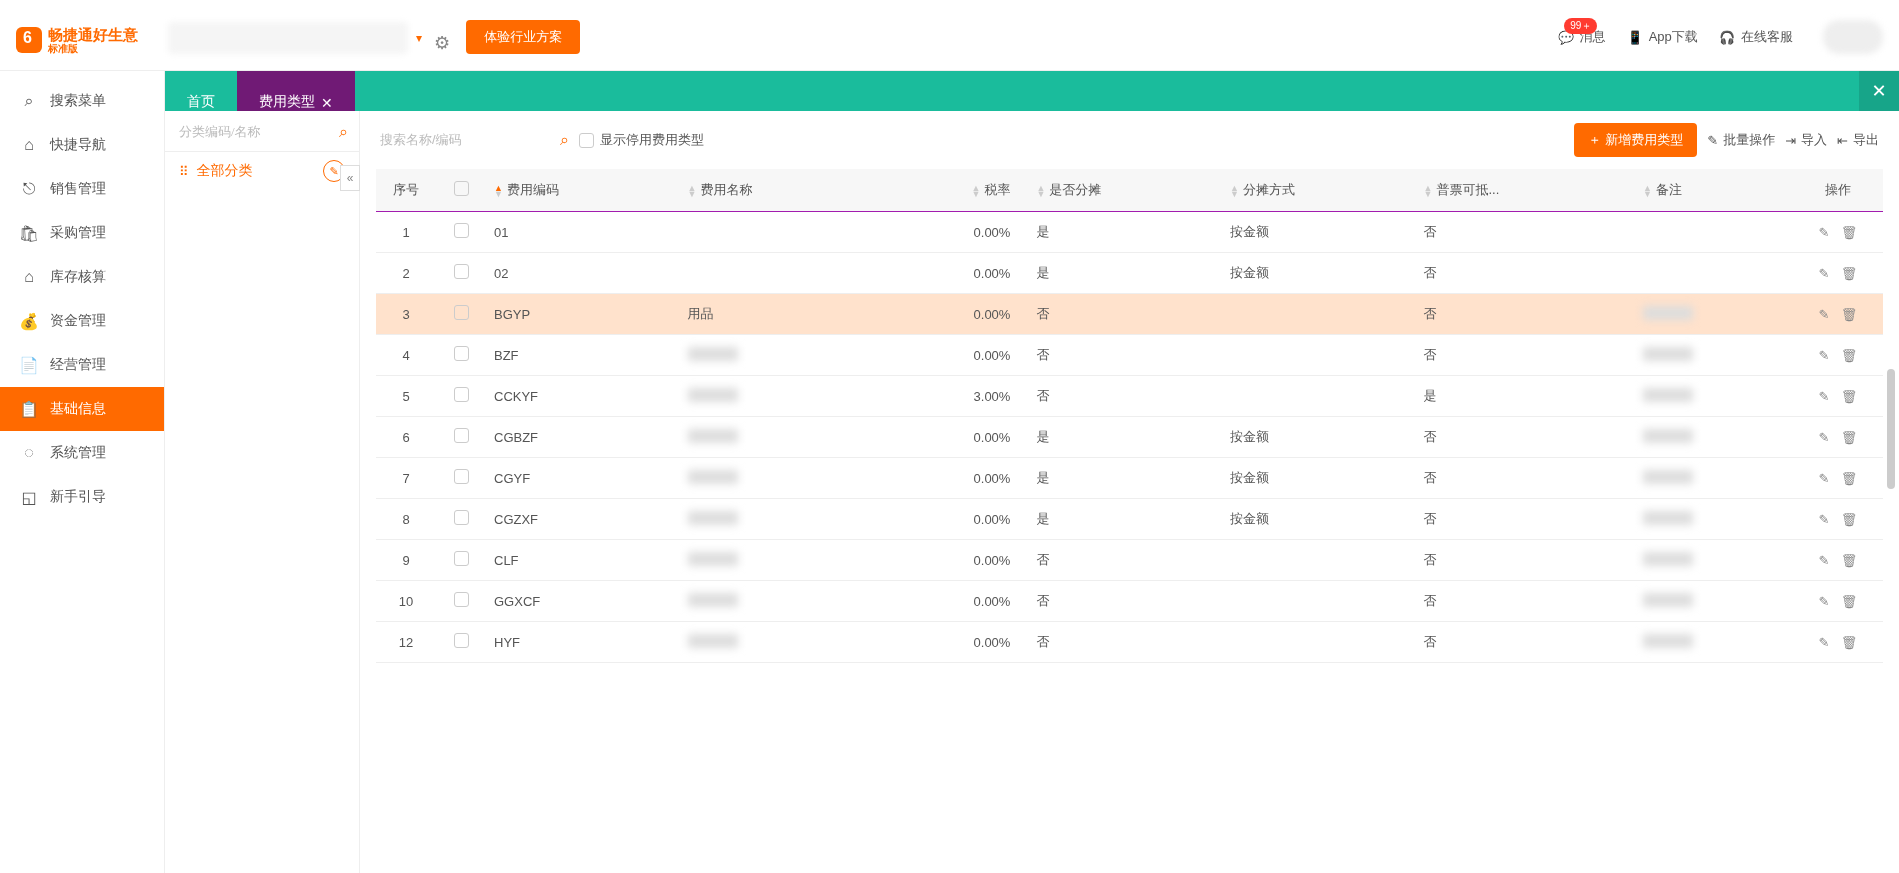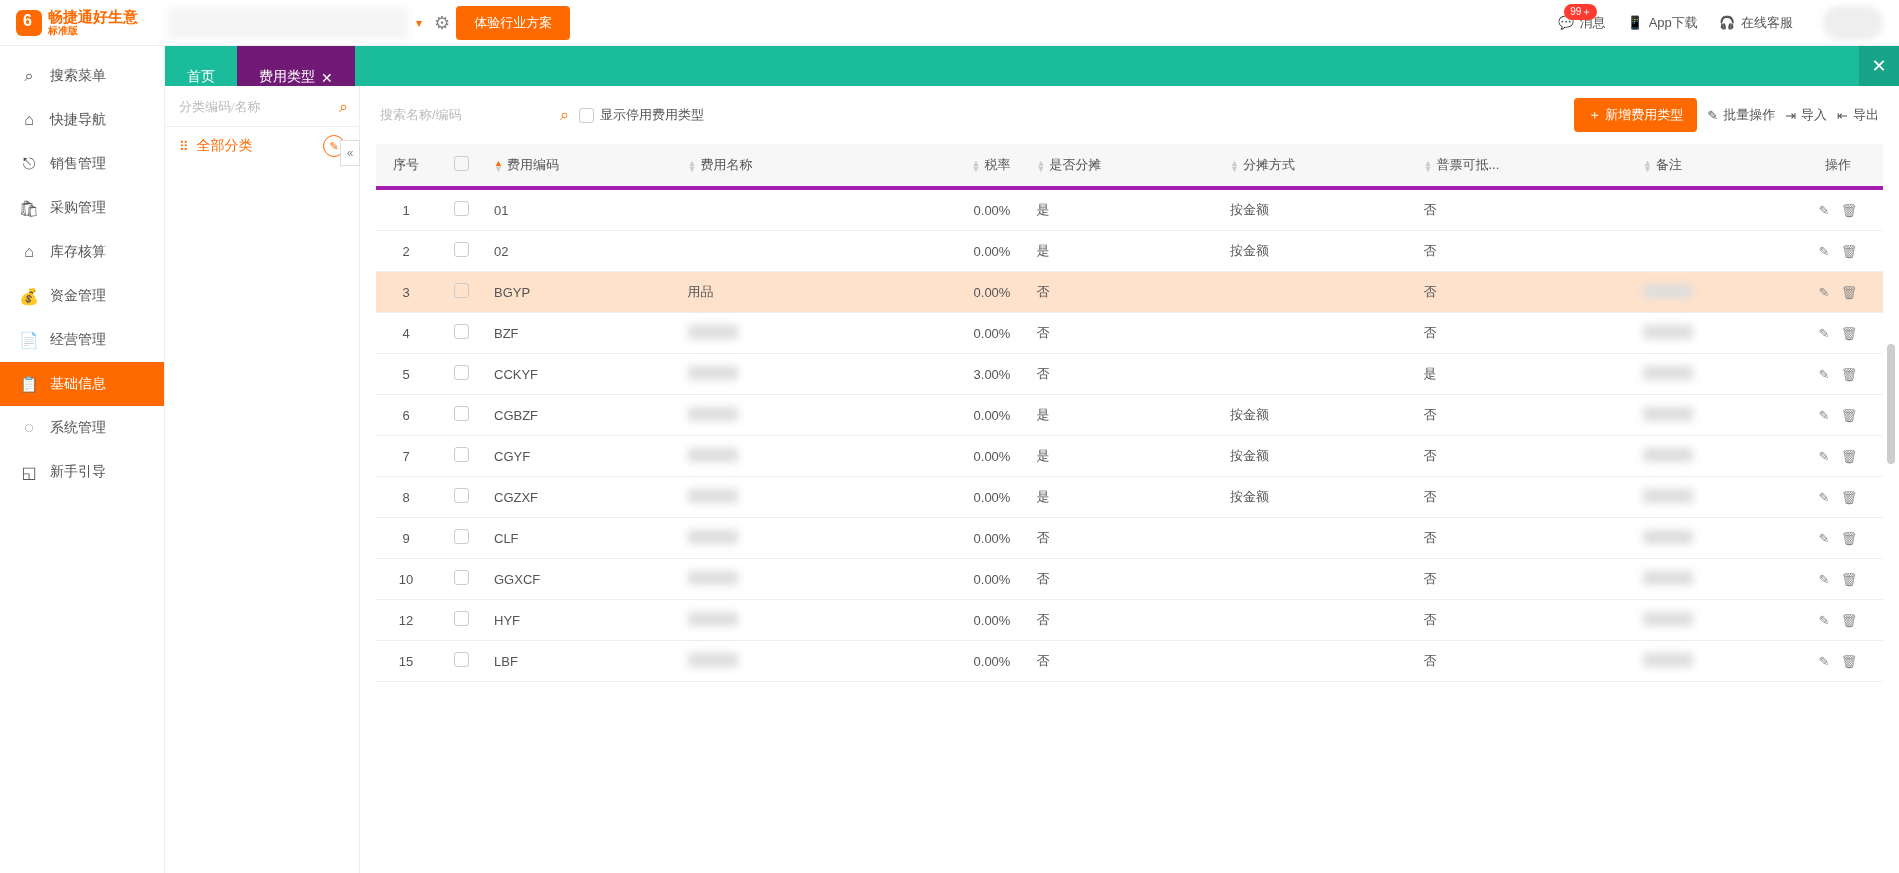--- a/index.html
+++ b/index.html
@@ -1,30 +1,30 @@
 <!DOCTYPE html>
 <html><head>
 <meta charset="utf-8">
 <style>
 * { margin: 0; padding: 0; box-sizing: border-box; font-family: "Microsoft YaHei", Arial, sans-serif; }
 body { background: #fff; font-size: 13px; color: #333; }
 .app { display: flex; flex-direction: column; height: 873px; width: 1899px; }
 
 
-.top-header { display: flex; align-items: center; height: 46px; padding: 4px 16px; background: #fff; border-bottom: 1px solid #eee; }
+.top-header { display: flex; align-items: flex-end; height: 71px; padding: 16px 16px; background: #fff; border-bottom: 1px solid #eee; }
 .logo-block { display: flex; align-items: center; gap: 6px; }
 .logo-icon { width: 26px; height: 26px; background: #ff6a00; border-radius: 6px; position: relative; }
 .logo-icon::after { content:"6"; color:#fff; font-weight:bold; font-size:16px; position:absolute; top:2px; left:7px;}
 .logo-text { color: #ff6a00; font-size: 15px; font-weight: 600; display:flex; flex-direction:column; line-height:1.1;}
 .logo-sub { color:#ff6a00; font-size:10px; }
 .org-select { margin-left: 30px; display:flex; align-items:center; gap:8px; color:#666; }
 .org-box { width: 240px; height:32px; background:#f5f5f5; border-radius:4px; filter: blur(3px); }
 .chev-down { color:#ff6a00; font-size:12px; }
 .gear { color:#888; font-size:18px; margin-left:12px; }
-.promo-btn { margin-left: 6px; background:#ff6a00; color:#fff; padding:8px 18px; border-radius:4px; font-size:13px; border:none; cursor:pointer; }
+.promo-btn { margin-left: 16px; background:#ff6a00; color:#fff; padding:8px 18px; border-radius:4px; font-size:13px; border:none; cursor:pointer; }
 .top-spacer { flex:1; }
 .top-actions { display:flex; align-items:center; gap:22px; color:#555; font-size:13px; }
 .top-act { display:flex; align-items:center; gap:5px; cursor:pointer; position:relative; }
 .badge { position:absolute; top:-10px; left:6px; background:#ff3b30; color:#fff; font-size:10px; padding:1px 6px; border-radius:8px; }
 .avatar { width:60px; height:34px; background:#eee; border-radius:16px; filter:blur(3px); margin-left:8px; }
 
 
 .main { display:flex; flex:1; overflow:hidden; }
 
 
@@ -68,21 +68,21 @@
 .tb-search-icon { color:#ff6a00; font-size:16px; }
 .chk { width:15px; height:15px; border:1px solid #ccc; border-radius:3px; display:inline-block; }
 .chk-label { display:flex; align-items:center; gap:6px; color:#555; font-size:13px; }
 .tb-spacer { flex:1; }
 .btn-primary { background:#ff6a00; color:#fff; padding:8px 14px; border-radius:4px; border:none; cursor:pointer; font-size:13px; display:flex; align-items:center; gap:4px;}
 .tb-action { display:flex; align-items:center; gap:5px; color:#555; font-size:13px; cursor:pointer; }
 
 
 .tbl-wrap { flex:1; overflow:auto; padding:0 16px; }
 table { width:100%; border-collapse:collapse; }
-thead th { background:#f7f7f7; padding:12px 8px; text-align:left; font-weight:normal; color:#555; font-size:13px; border-bottom:4px solid #a21caf; }
+thead th { background:#f7f7f7; padding:12px 8px; text-align:left; font-weight:normal; color:#555; font-size:13px; border-bottom:1px solid #a21caf; }
 thead th .sort { color:#ccc; font-size:9px; display:inline-flex; flex-direction:column; line-height:6px; margin-right:4px; vertical-align:middle;}
 thead th.sorted .sort-up { color:#ff6a00; }
 tbody td { padding:11px 8px; border-bottom:1px solid #eee; color:#555; font-size:13px; }
 tbody tr.highlight td { background:#ffe2cc; }
 .col-idx { text-align:center; width:60px; }
 .col-chk { text-align:center; width:50px; }
 .col-rate { text-align:right; padding-right:18px; }
 .col-ops { text-align:center; width:90px; }
 .col-ops span { margin:0 4px; color:#888; cursor:pointer; }
 .blur-cell { filter: blur(4px); display:inline-block; background:#ddd; min-width:50px; height:14px; }
@@ -424,35 +424,20 @@
     <td class="col-rate">0.00%</td>
     <td>否</td>
     <td></td>
     <td>否</td>
     <td><span class="blur-cell"></span></td>
     <td class="col-ops">
       <span>✎</span>
       <span>🗑</span>
     </td>
                   </tr>
-                  <tr>
-    <td class="col-idx">15</td>
-    <td class="col-chk"><span class="chk"></span></td>
-    <td>LBF</td>
-    <td><span class="blur-cell"></span></td>
-    <td class="col-rate">0.00%</td>
-    <td>否</td>
-    <td></td>
-    <td>否</td>
-    <td><span class="blur-cell"></span></td>
-    <td class="col-ops">
-      <span>✎</span>
-      <span>🗑</span>
-    </td>
-                  </tr>
                 </tbody>
             </table>
             <div class="scroll-ind"></div>
           </div>
         </div>
       </div>
     </div>
   </div>
 </div>
 

